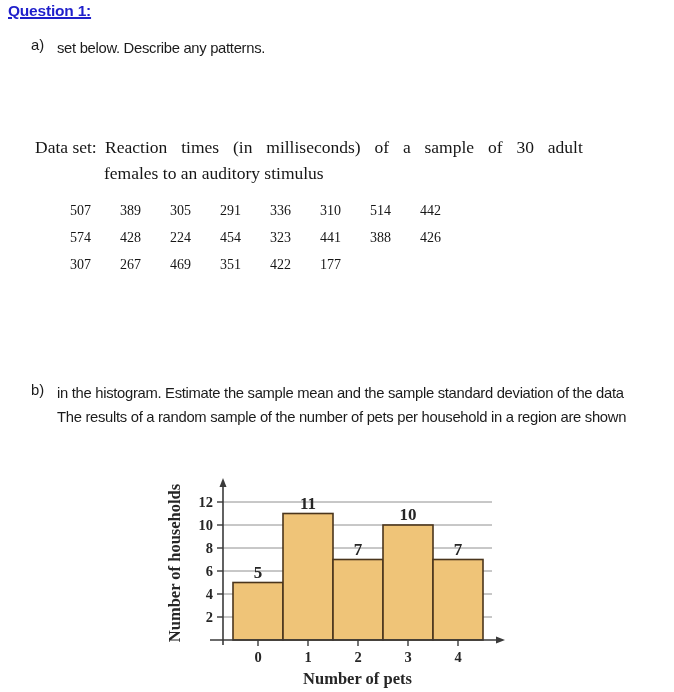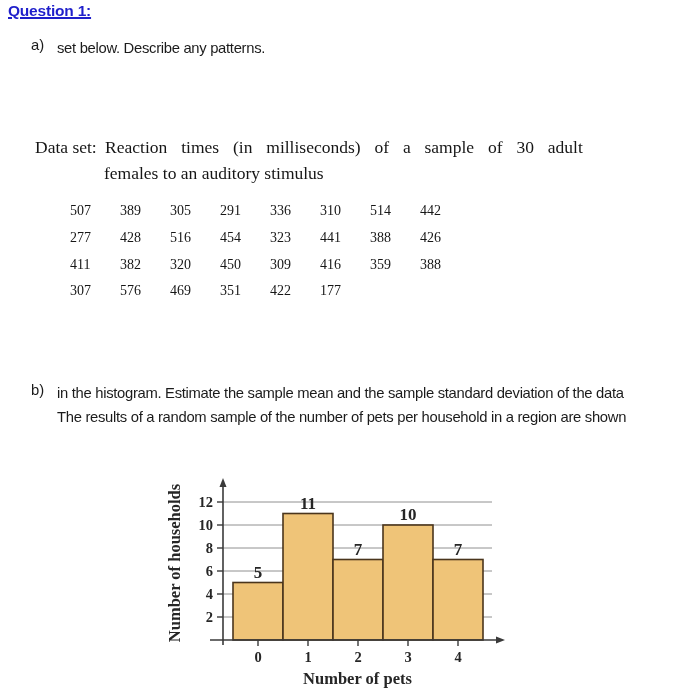--- a/index.html
+++ b/index.html
@@ -53,23 +53,22 @@
   </div>
 
   <div class="ds-line1 serif">
     <span class="ds-label">Data set:</span>
     <span class="ds-desc">Reaction times (in milliseconds) of a sample of 30 adult</span>
   </div>
   <div class="ds-line2 serif">females to an auditory stimulus</div>
 
   <div class="numbers serif">
       <div class="num-row"><span class="num">507</span><span class="num">389</span><span class="num">305</span><span class="num">291</span><span class="num">336</span><span class="num">310</span><span class="num">514</span><span class="num">442</span></div>
-      <div class="num-row"><span class="num">277</span><span class="num">428</span><span class="num">516</span><span class="num">454</span><span class="num">323</span><span class="num">441</span><span class="num">388</span><span class="num">426</span></div>
-      <div class="num-row"><span class="num">411</span><span class="num">382</span><span class="num">320</span><span class="num">450</span><span class="num">309</span><span class="num">416</span><span class="num">359</span><span class="num">388</span></div>
-      <div class="num-row"><span class="num">307</span><span class="num">576</span><span class="num">469</span><span class="num">351</span><span class="num">422</span><span class="num">177</span></div>
+      <div class="num-row"><span class="num">574</span><span class="num">428</span><span class="num">224</span><span class="num">454</span><span class="num">323</span><span class="num">441</span><span class="num">388</span><span class="num">426</span></div>
+      <div class="num-row"><span class="num">307</span><span class="num">267</span><span class="num">469</span><span class="num">351</span><span class="num">422</span><span class="num">177</span></div>
     </div>
 
   <div class="q-item qb">
     <div class="q-marker">b)</div>
     <div class="q-lines">
       <div class="q-line">in the histogram. Estimate the sample mean and the sample standard deviation of the data</div>
       <div class="q-line">The results of a random sample of the number of pets per household in a region are shown</div>
     </div>
   </div>
 

